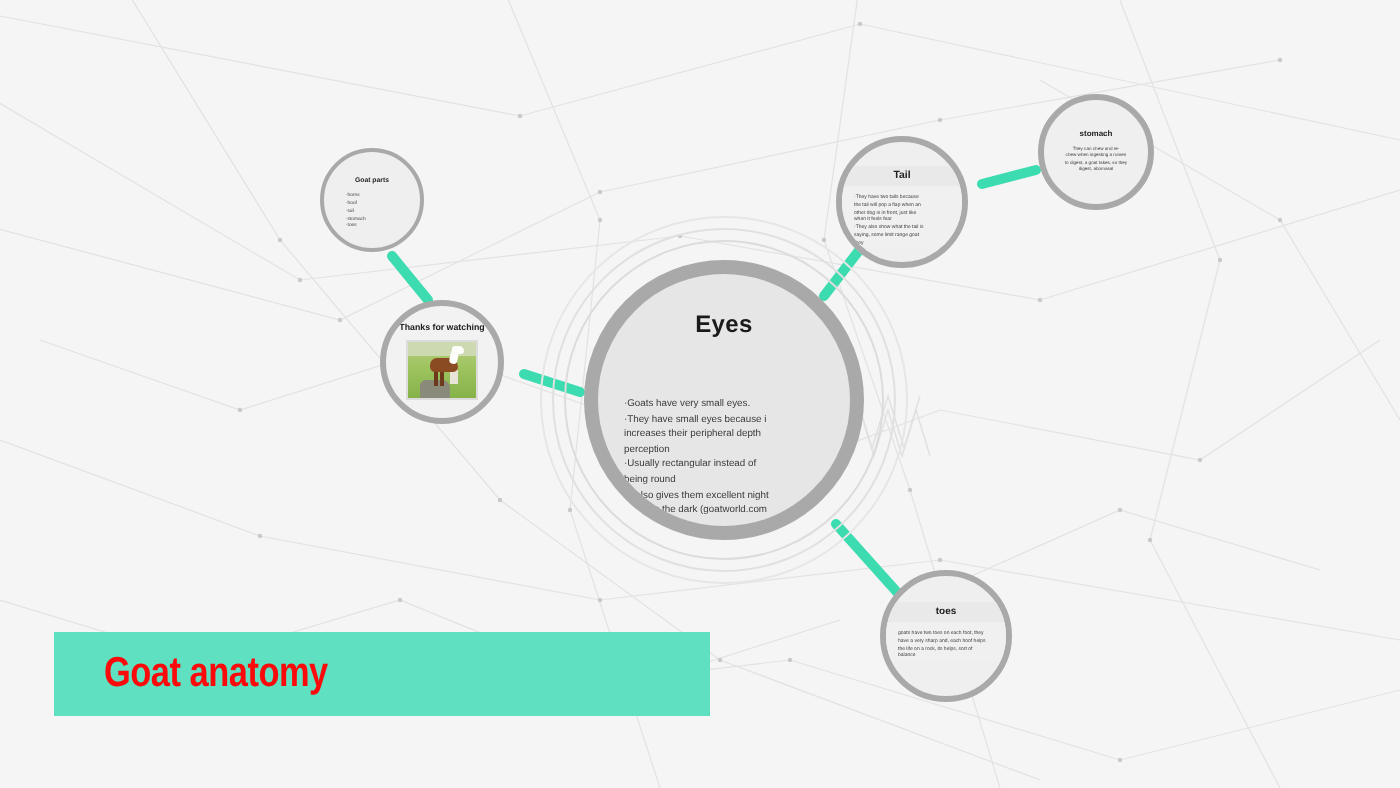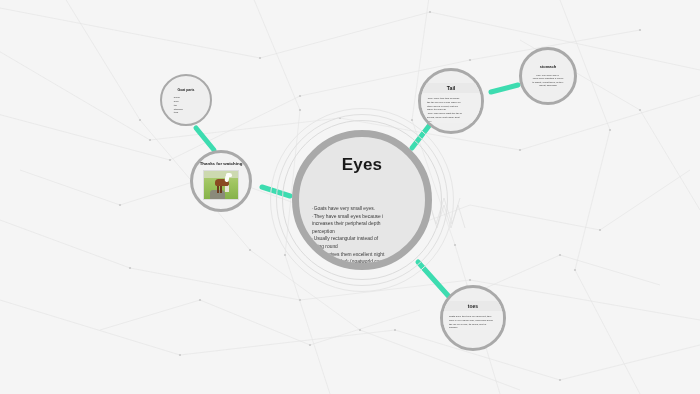--- a/index.html
+++ b/index.html
@@ -25,21 +25,21 @@
   }
 
   
   #node-eyes {
     left: 292px; top: 130px; width: 140px; height: 140px;
     border: 7px solid #a9a9a9;
     background: #e6e6e6;
     padding-top: 18px;
   }
   #node-eyes .title {
-    font-size: 17px; font-weight: bold; color: #1a1a1a;
+    font-size: 12px; font-weight: bold; color: #1a1a1a;
     letter-spacing: .2px; margin-bottom: 30px;
   }
   #node-eyes .body {
     font-size: 4.9px; line-height: 1.55; color: #3a3a3a;
     width: 104px; text-align: left; padding: 0 2px;
   }
   #node-eyes .body p { margin: 0; }
 
   
   .halo {
@@ -281,14 +281,17 @@
       <div class="leg l2"></div>
       <div class="leg l3"></div>
       <div class="leg l4"></div>
       <div class="goat-body"></div>
       <div class="goat-neck"></div>
       <div class="goat-head"></div>
     </div>
     <div class="caption"></div>
   </div>
 
+  <div id="title-bar">
+    <span class="title-text">Goat anatomy</span>
+  </div>
 
 </div>
 
 </body></html>

